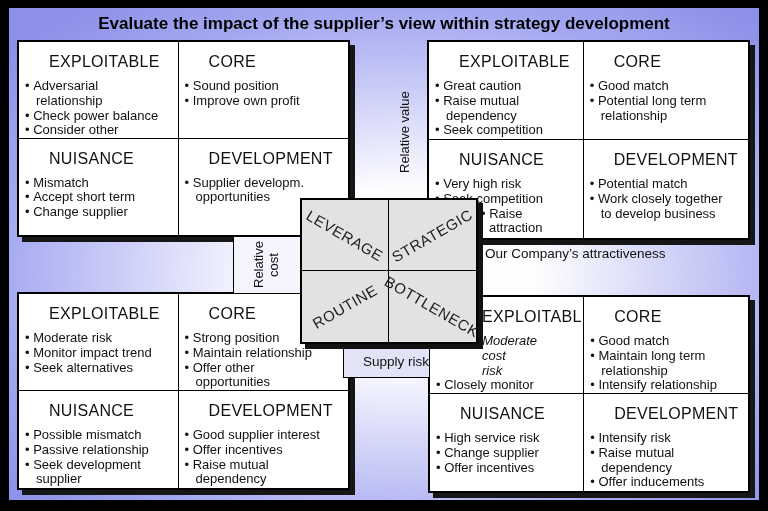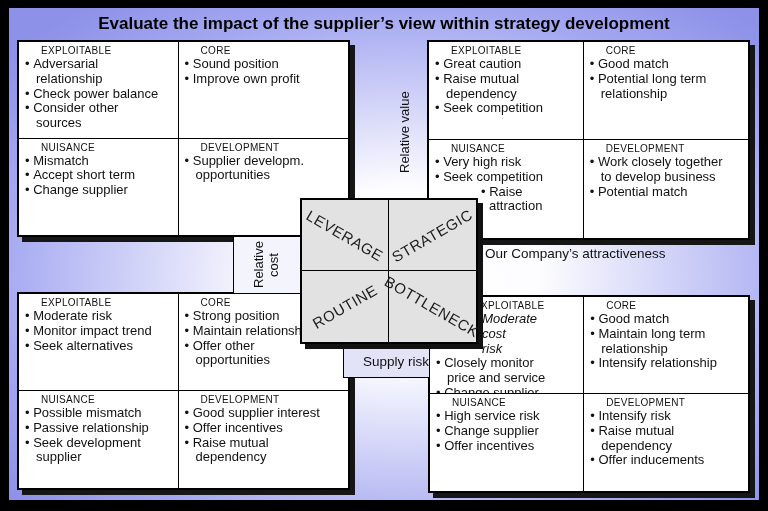--- a/index.html
+++ b/index.html
@@ -35,21 +35,21 @@
     box-sizing:border-box;
   }
   .q-tl { left:8px;  top:32px;  width:333px; height:197px; }
   .q-tr { left:418px; top:32px;  width:323px; height:200px; }
   .q-bl { left:8px;  top:284px; width:333px; height:198px; }
   .q-br { left:419px; top:287px; width:322px; height:198px; }
   .cell { padding:3px 18px 0 6px; overflow:hidden; font-size:13px; color:#111; box-sizing:border-box; }
   .c-expl { border-right:1.6px solid #000; border-bottom:1.6px solid #000; }
   .c-core { border-bottom:1.6px solid #000; }
   .c-nuis { border-right:1.6px solid #000; }
-  .cell h3 { margin:0; padding-left:16px; font-size:10px; font-weight:400; letter-spacing:0.3px; }
+  .cell h3 { margin:8px; padding-left:16px; font-size:16px; font-weight:400; letter-spacing:0.3px; }
   .cell ul { list-style:none; margin:1px 0 0 0; padding:0; }
   .cell li { padding-left:11px; text-indent:-11px; line-height:1.14; }
   .cell li::before { content:"\2022\00a0"; }
   
   .q-tr .c-nuis li:nth-child(3) { padding-left:54px; text-indent:-8px; }
   .q-br .c-expl h3 { padding-left:38px; }
   .q-br .c-expl li:first-child { padding-left:46px; padding-right:44px; text-indent:-8px;font-style:italic; }
   
   .matrix {
     position:absolute; left:291px; top:190px; width:178px; height:146px;
@@ -160,22 +160,22 @@
         <h3>NUISANCE</h3>
         <ul>
             <li>Very high risk</li>
             <li>Seek competition</li>
             <li>Raise attraction</li>
           </ul>
       </div>
       <div class="cell c-dev">
         <h3>DEVELOPMENT</h3>
         <ul>
+            <li>Potential match</li>
             <li>Work closely together to develop business</li>
-            <li>Potential match</li>
           </ul>
       </div>
     </div>
 
     <div class="qbox q-bl">
       <div class="cell c-expl">
         <h3>EXPLOITABLE</h3>
         <ul>
             <li>Moderate risk</li>
             <li>Monitor impact trend</li>

